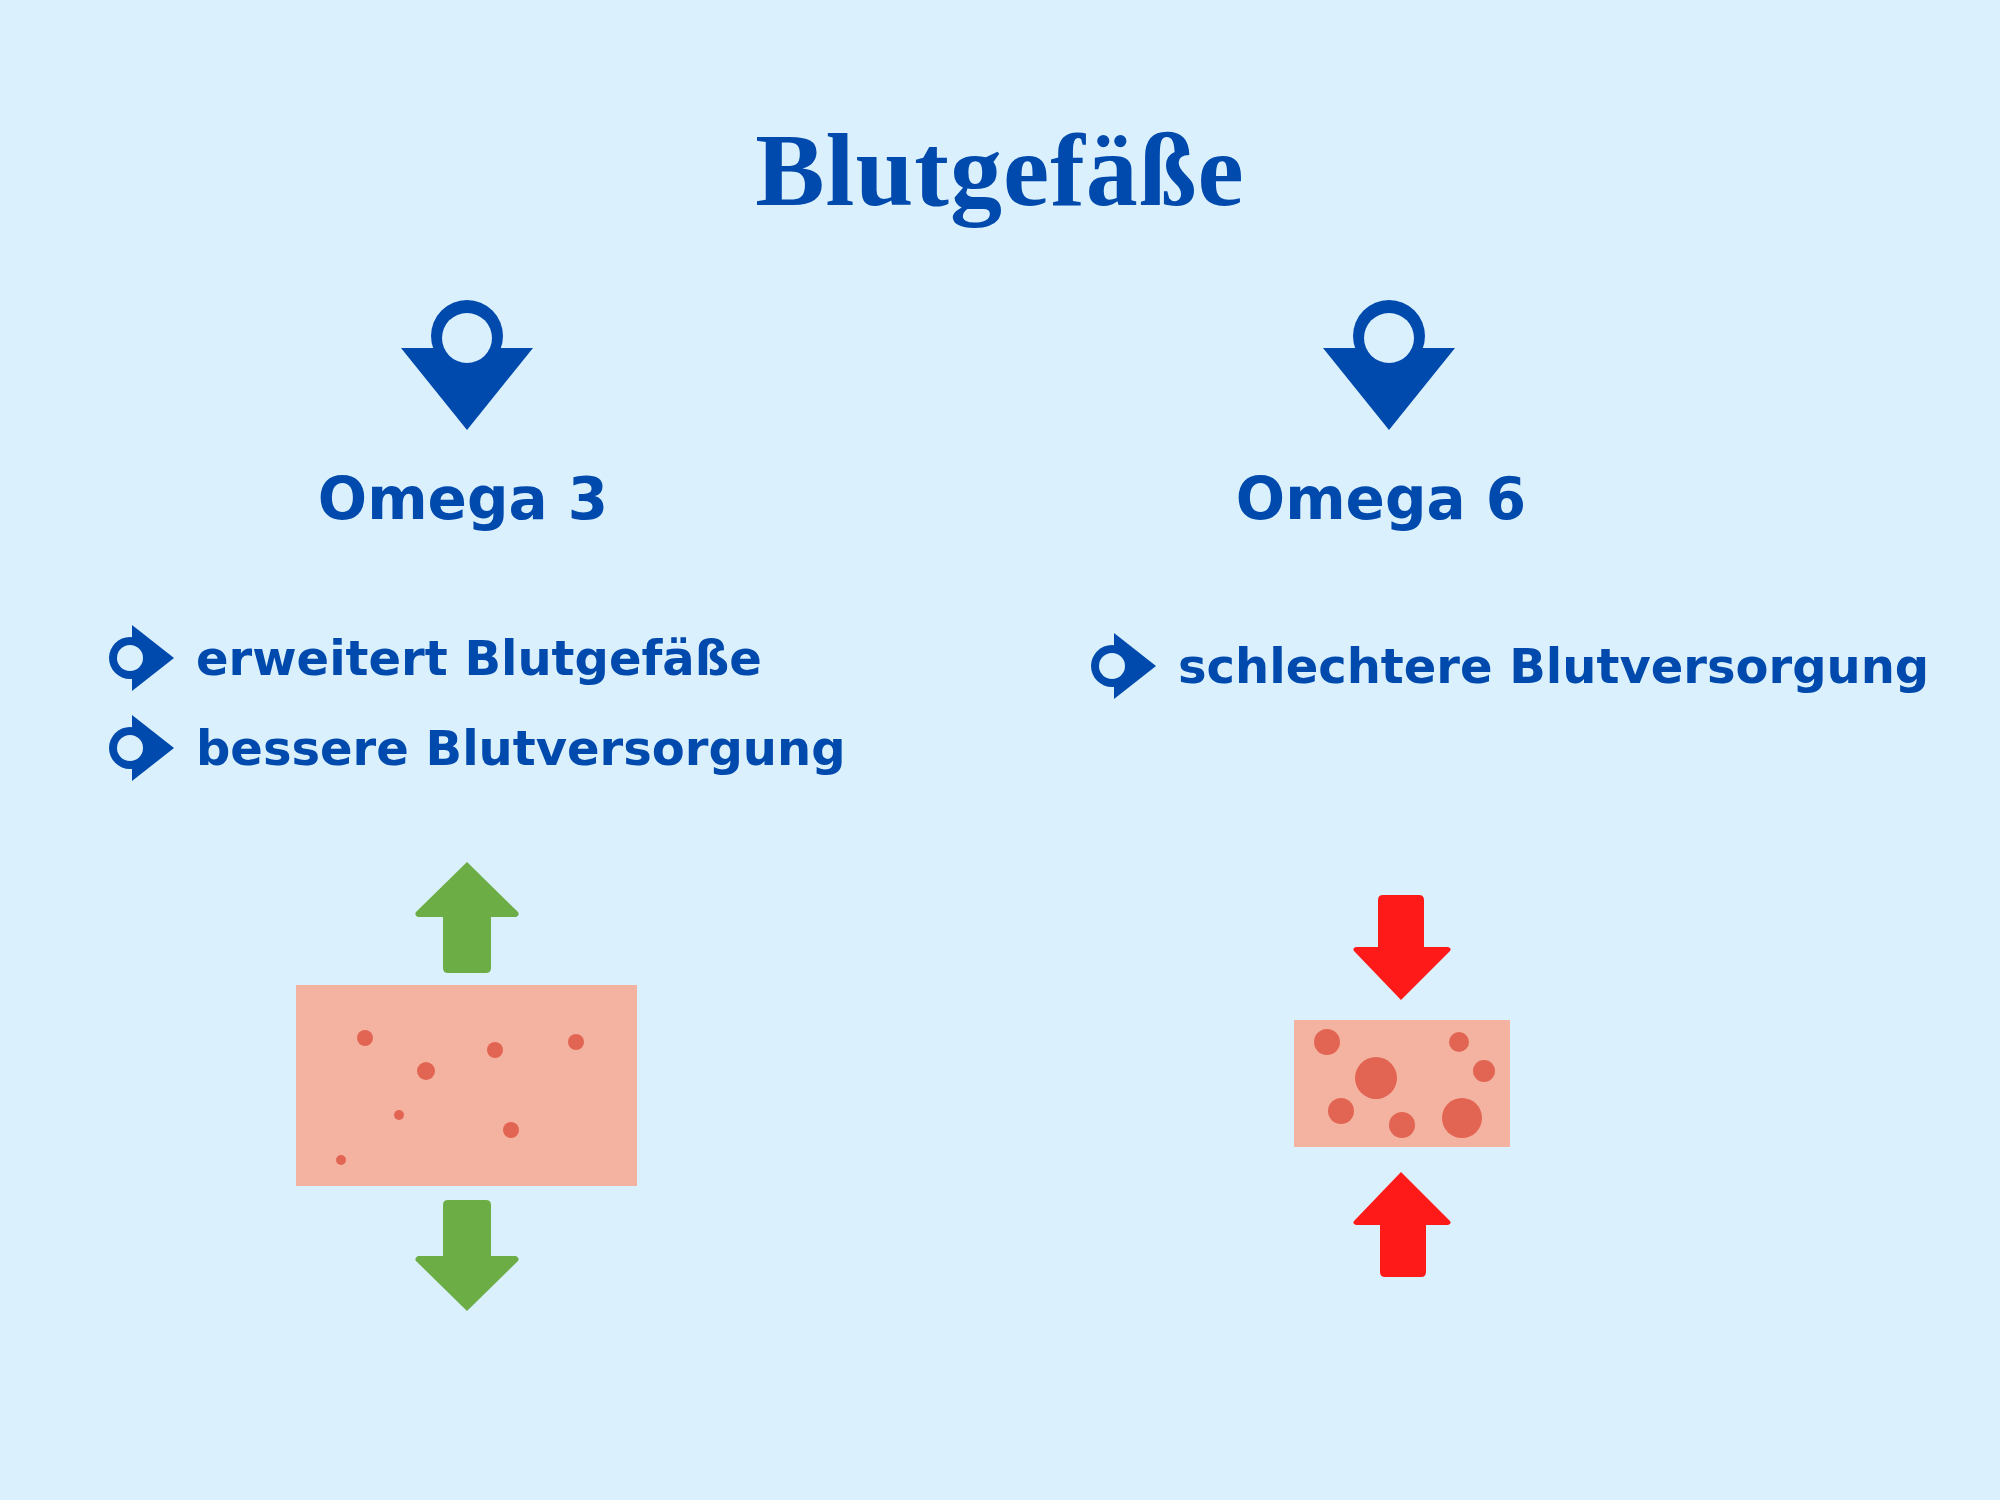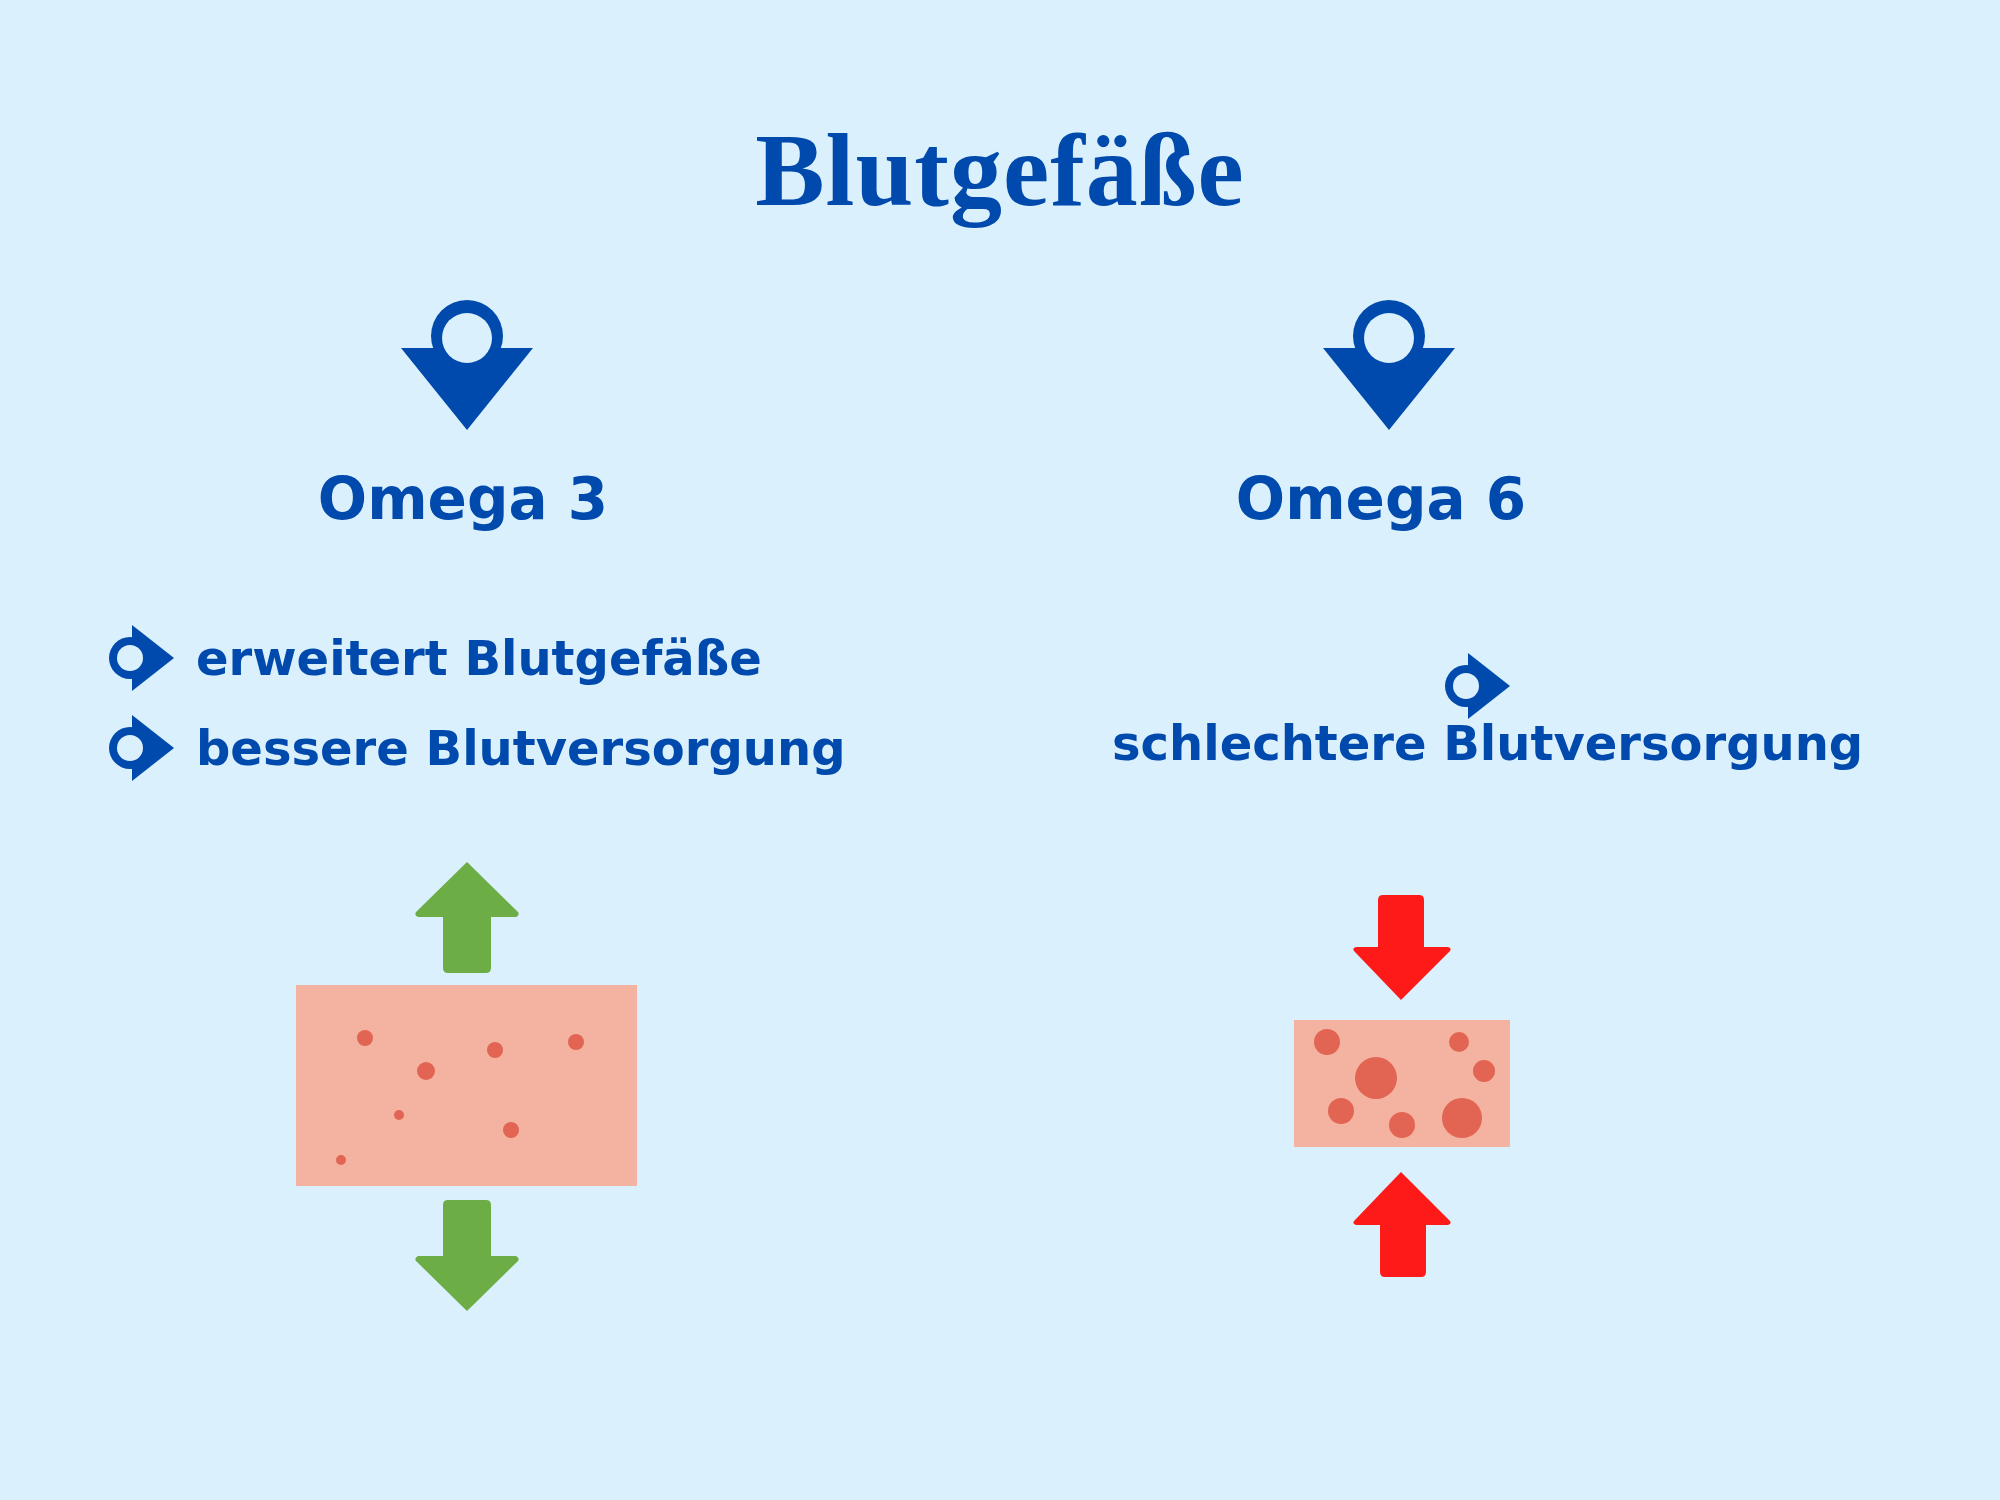--- a/index.html
+++ b/index.html
@@ -80,21 +80,21 @@
 
 <div class="abs" style="left:1000px;top:0;width:1000px;height:1500px;">
   <svg class="abs pin" style="left:323px;top:300px;" viewBox="0 0 132 132">
     <polygon points="0,48 132,48 66,130" fill="#0049AD"></polygon>
     <circle cx="66" cy="36" r="36" fill="#0049AD"></circle>
     <circle cx="66" cy="38" r="25" fill="#DAF0FC"></circle>
   </svg>
   <div class="abs col-head" style="left:131px;top:470px;">Omega 6</div>
 
   <div class="abs" style="left:90px;top:623px;">
-    <div class="bullet-row" style="margin-top:30px;flex-direction:column;">
+    <div class="bullet-row" style="margin-top:8px;">
       <svg viewBox="0 0 66 66">
         <polygon points="24,0 24,66 66,33" fill="#0049AD"></polygon>
         <circle cx="22" cy="33" r="21" fill="#0049AD"></circle>
         <circle cx="22" cy="33" r="13" fill="#DAF0FC"></circle>
       </svg>
       <span class="bullet-text">schlechtere Blutversorgung</span>
     </div>
   </div>
 
   <svg class="arrow" style="left:351px;top:894px;" width="102" height="108" viewBox="0 0 102 108">

